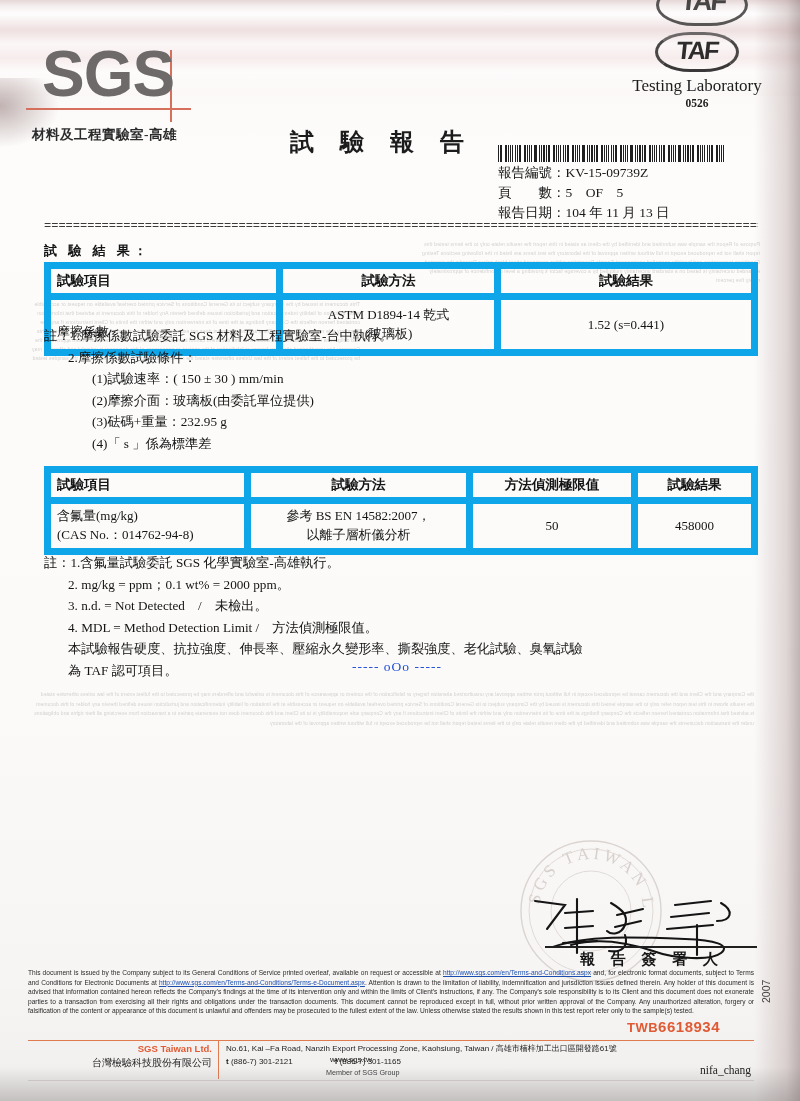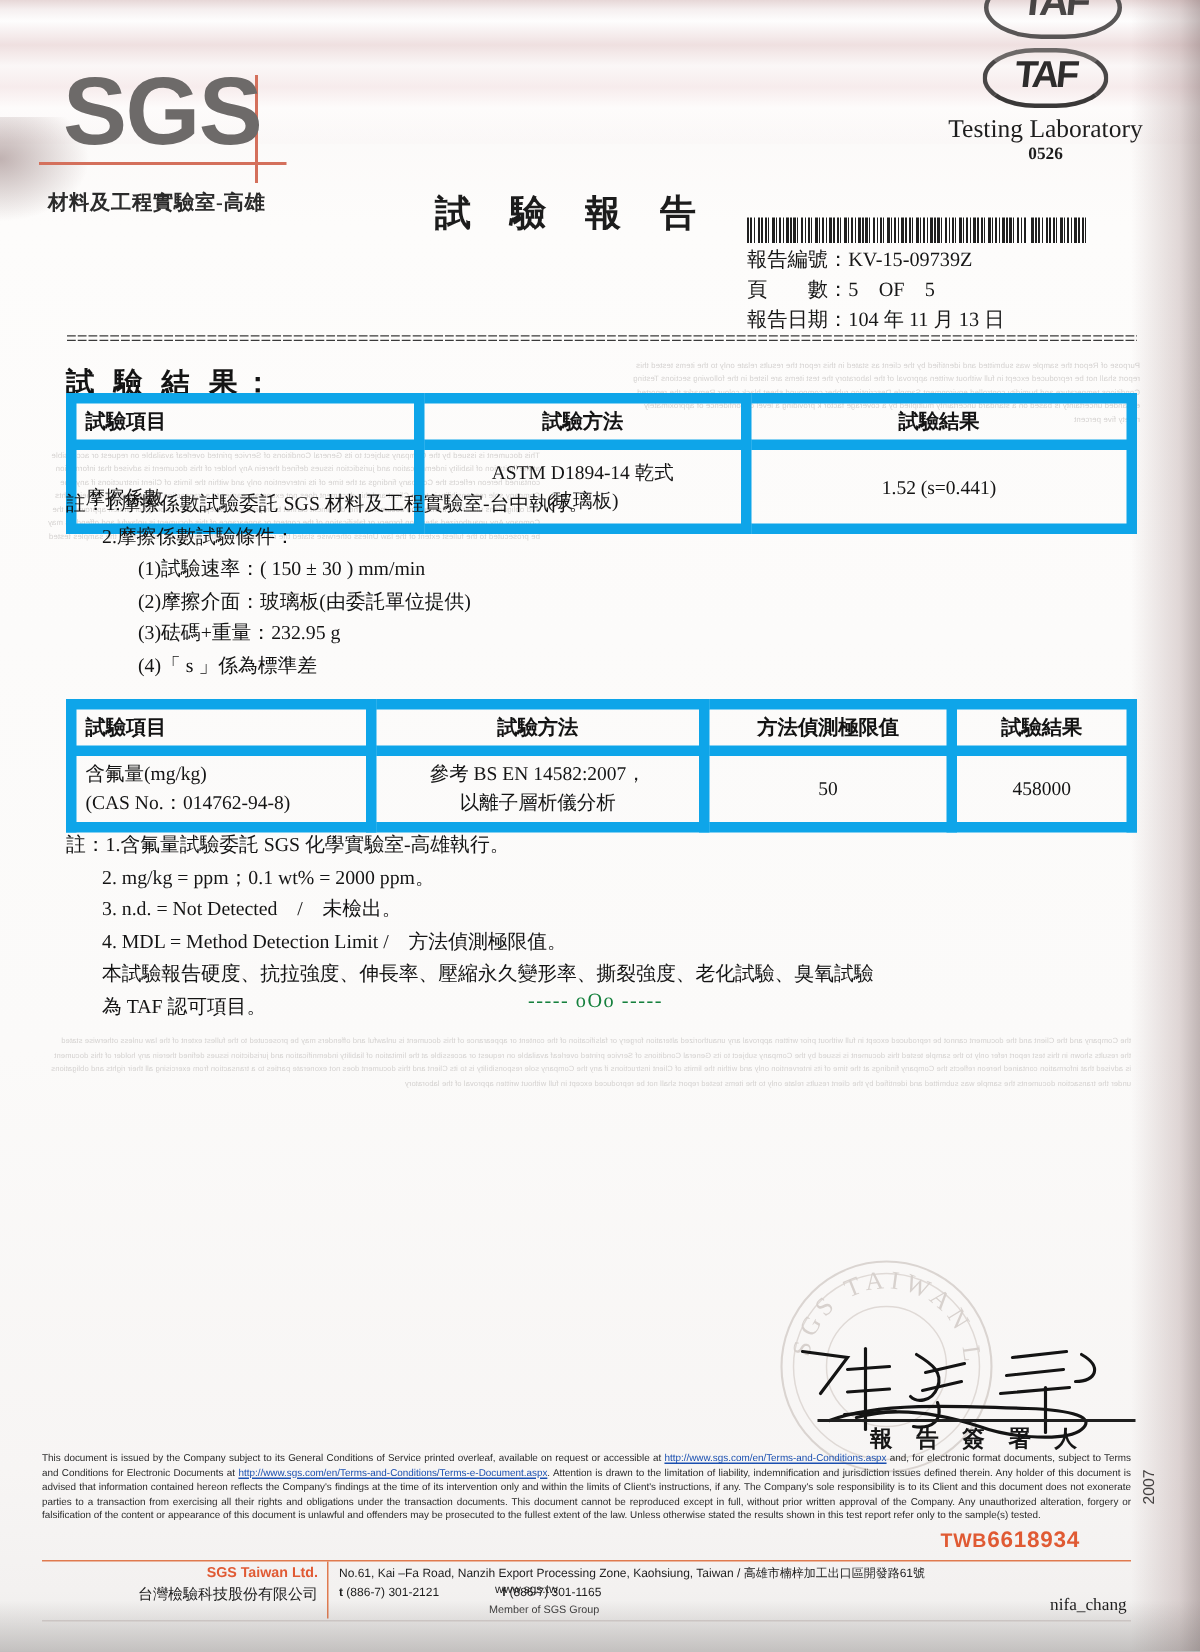--- a/index.html
+++ b/index.html
@@ -170,21 +170,21 @@
     font-family: "Liberation Mono", monospace;
     font-size: 12px; color:#3a3a3a;
     letter-spacing: 0px; white-space: nowrap;
     overflow: hidden;
   }
   #eq-top { left: 44px; top: 219px; width: 714px; }
 
   
   #result-heading {
     position:absolute; left: 44px; top: 242px;
-    font-size: 19px; font-weight: bold; color:#141414;
+    font-size: 13px; font-weight: bold; color:#141414;
     letter-spacing: 4px;
   }
 
   
   .rpt-table {
     position:absolute;
     border-collapse: collapse;
     font-size: 13px;
     color: #141414;
     background: transparent;
@@ -216,21 +216,21 @@
     line-height: 1.63;
   }
   #note1 { left: 44px; top: 325px; width: 560px; }
   #note2 { left: 44px; top: 552px; width: 690px; }
   .note-indent-1 { padding-left: 24px; }
   .note-indent-2 { padding-left: 48px; }
   .note-flush { padding-left: 0; }
 
   #oOo {
     position:absolute; left: 352px; top: 659px;
-    font-size: 13.5px; color:#15803d; letter-spacing: 1px;
+    font-size: 13.5px; color:#1d4ed8; letter-spacing: 1px;
     font-family: "Liberation Serif", serif;
   }
 
   
   #sig-svg { position:absolute; left: 525px; top: 895px; }
   #sig-rule {
     position:absolute; left: 545px; top: 946px; width: 212px; height: 1.5px;
     background:#1f1f1f;
   }
   #sig-label {

